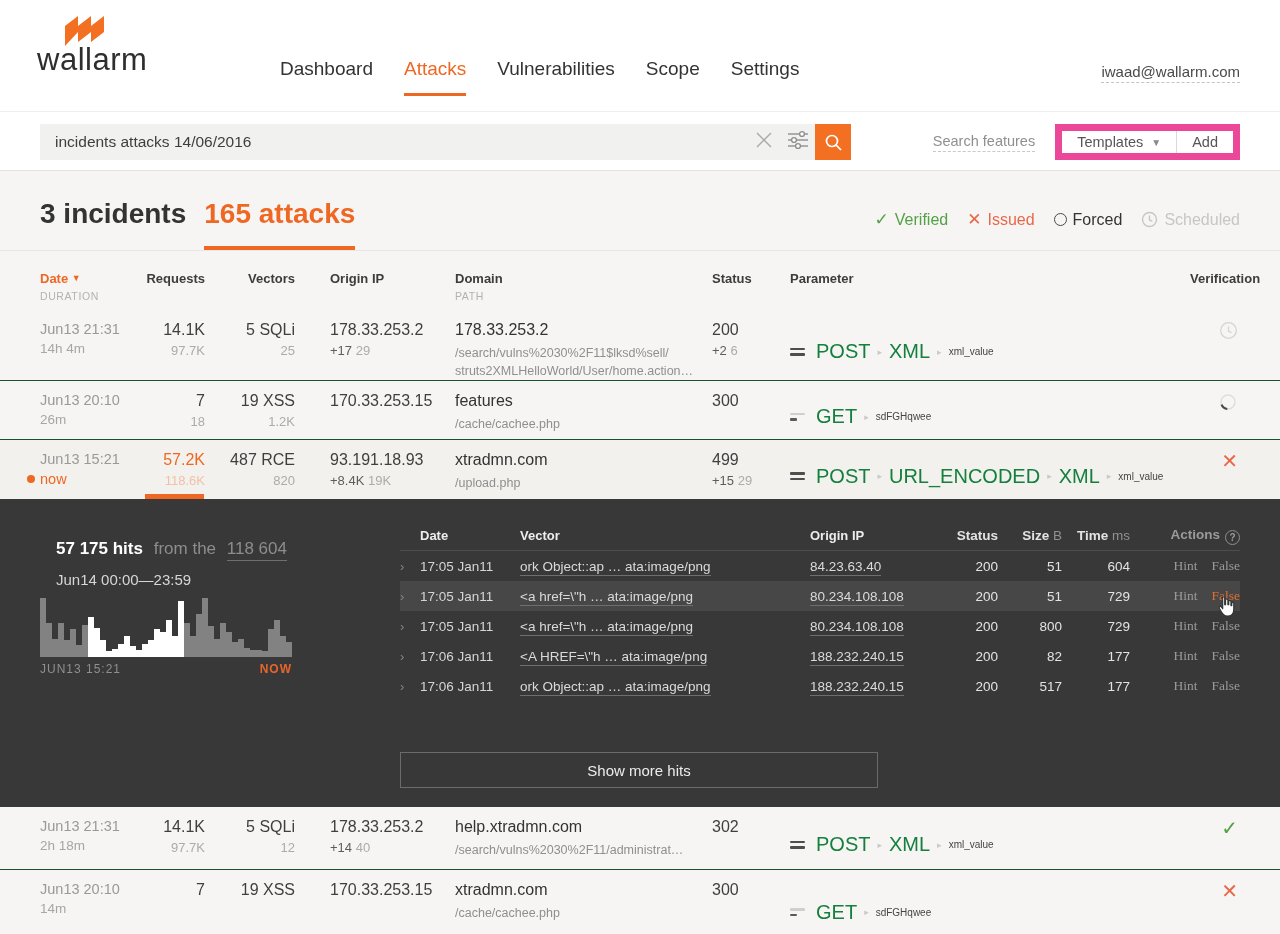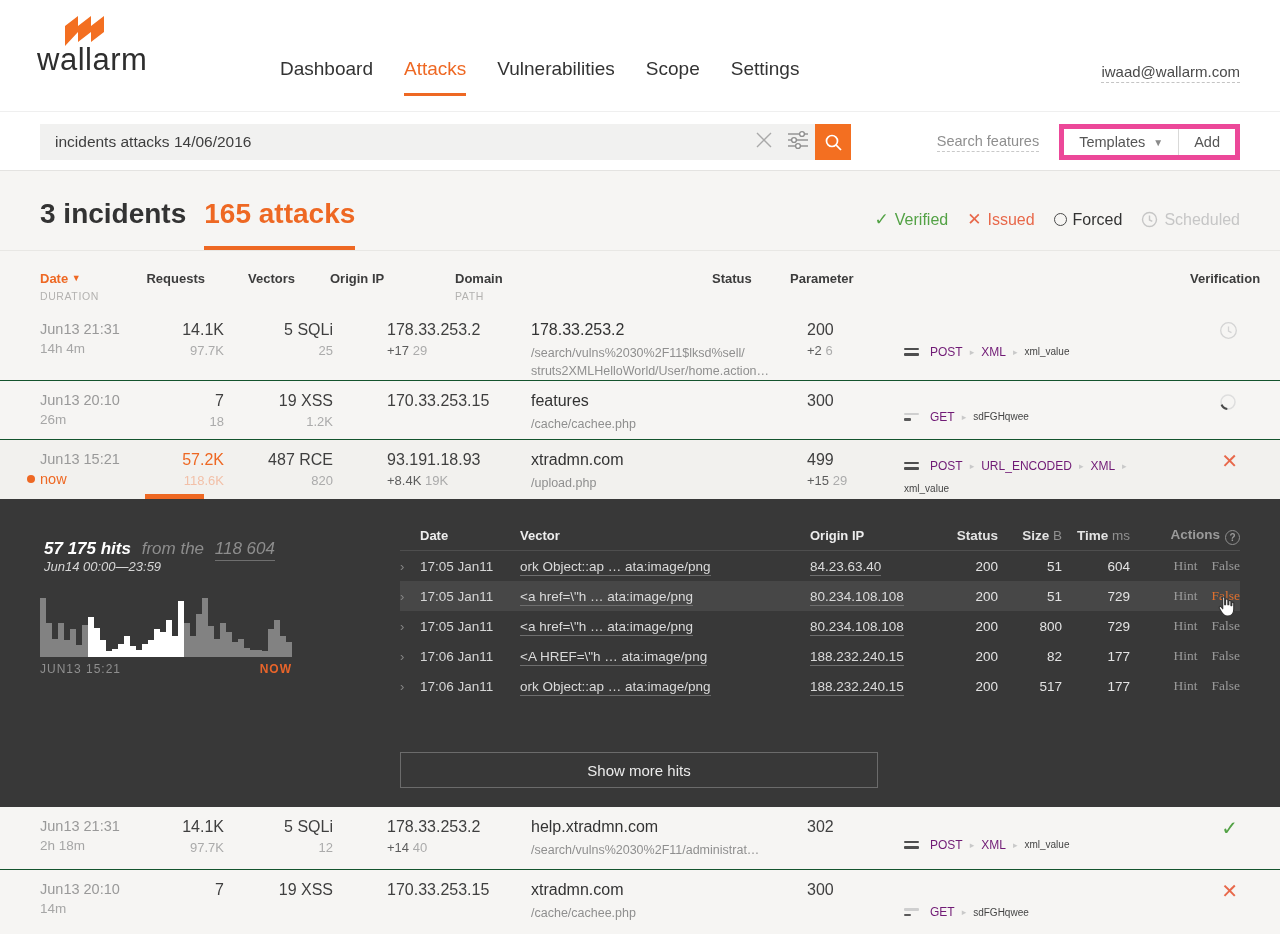--- a/index.html
+++ b/index.html
@@ -17,21 +17,21 @@
   .user-email { position:absolute; right:40px; top:63px; font-size:15px; color:#4a4a4a; border-bottom:1px dashed #c4c4c4; padding-bottom:2px; cursor:pointer; }
 
   
   .searchbar { height:60px; background:#fff; border-top:1px solid #efefef; border-bottom:1px solid #e4e3e1; position:relative; }
   .search-field { position:absolute; left:40px; top:12px; width:775px; height:36px; background:#f1f1f0; display:flex; align-items:center; }
   .search-query { flex:1; font-size:15.5px; color:#3e3e3e; padding-left:15px; }
   .sf-icon { width:34px; text-align:center; cursor:pointer; flex:0 0 auto; }
   .search-btn { position:absolute; left:815px; top:12px; width:36px; height:36px; background:#f36f21; border:none; cursor:pointer; display:flex; align-items:center; justify-content:center; }
   .search-right { position:absolute; right:40px; top:12px; height:36px; display:flex; align-items:center; gap:20px; }
   .search-features { font-size:14.5px; color:#8f8f8f; border-bottom:1px dashed #c9c9c9; padding-bottom:2px; cursor:pointer; }
-  .btn-group { display:flex; border:5px solid #ec4899; background:#fff; height:36px; }
+  .btn-group { display:flex; border:7px solid #ec4899; background:#fff; height:36px; }
   .btn-group .gbtn { font-size:14.5px; color:#555; padding:0 15px; display:flex; align-items:center; gap:8px; cursor:pointer; }
   .btn-group .gbtn + .gbtn { border-left:1px solid #d9d9d8; }
   .chev { font-size:10px; color:#8a8a8a; }
 
   
   .title-row { display:flex; justify-content:space-between; align-items:flex-end; padding:27px 40px 0; border-bottom:1px solid #e8e7e4; }
   .titles { display:flex; gap:18px; align-items:flex-start; }
   .t-incidents { font-size:28px; font-weight:bold; color:#333; padding-bottom:20px; cursor:pointer; }
   .t-attacks { font-size:28px; font-weight:bold; color:#ee6823; padding-bottom:16px; border-bottom:4px solid #ee6823; cursor:pointer; }
   .legend { display:flex; gap:19px; padding-bottom:20px; }
@@ -44,21 +44,21 @@
   .agrid { display:grid; grid-template-columns:105px 60px 90px 160px 257px 78px 1fr 50px; padding:0 40px; }
   .table-head { padding-top:20px; padding-bottom:8px; }
   .th { font-size:13px; font-weight:bold; color:#3c3c3c; }
   .th .sub-h { font-size:10.5px; font-weight:normal; color:#b3b2b0; letter-spacing:.6px; margin-top:4px; }
   .th-date { color:#ee6823; cursor:pointer; }
   .sort-arrow { font-size:9px; vertical-align:2px; }
   .col-r { text-align:right; }
   .col-ind { padding-left:35px; }
   .th-verif { text-align:right; }
 
-  .arow { padding-top:11px; position:relative; cursor:pointer;gap:19px; }
+  .arow { padding-top:11px; position:relative; cursor:pointer; }
   .arow.r1 { min-height:70px; } .arow.r2 { min-height:59px; } .arow.r3 { min-height:60px; }
   .arow.r4 { min-height:62px; } .arow.r5 { min-height:72px; }
   .arow + .arow { border-top:1px solid #14532d; }
   .arow.selected { background:#f2f1ee; }
   .sel-bar { display:none; }
   .arow.selected .sel-bar { display:block; position:absolute; left:145px; bottom:0; width:59px; height:5px; background:#ee6823; }
   .a-date { font-size:14.5px; color:#999; }
   .a-dur { font-size:13.5px; color:#a6a6a6; margin-top:4px; }
   .now-line { margin-top:4px; margin-left:-13px; display:flex; align-items:center; gap:5px; }
   .now-dot { width:8px; height:8px; border-radius:50%; background:#ee6823; }
@@ -68,35 +68,35 @@
   .sa { color:#5d5d5d; } .sb { color:#ababab; }
   .arow.selected .req-main { color:#ee6823; }
   .arow.selected .req-sub .sb { color:#f2c0a8; }
   .a-domain { font-size:16px; color:#333; }
   .a-path { font-size:12.5px; color:#8f8f8f; margin-top:5px; line-height:1.45; }
   .param-cell { display:flex; align-items:center; flex-wrap:wrap; column-gap:7px; margin-top:2px; }
   .micon { display:inline-flex; flex-direction:column; gap:3px; margin-right:4px; }
   .micon i { display:block; width:15px; height:2.5px; background:#4e4e4e; border-radius:1px; }
   .micon.get i:first-child { background:#cfcfcf; }
   .micon.get i:last-child { width:7px; background:#5a5a5a; }
-  .seg { font-size:12px; color:#701a75; }
+  .seg { font-size:20px; color:#15803d; }
   .sep { font-size:9px; color:#c9c9c9; }
   .pval { font-size:10px; color:#454545; }
   .verif-cell { display:flex; justify-content:flex-end; padding-right:2px; }
   .vf { font-size:20px; line-height:1; }
   .vf.ok { color:#53a245; } .vf.bad { color:#e8684a; }
 
   
   .dark-panel { position:relative; height:308px; background:#383838; }
-  .hits-summary { position:absolute; left:44px; top:40px;font-style:italic; }
+  .hits-summary { position:absolute; left:56px; top:40px; }
   .hits-line { font-size:17px; }
   .hits-bold { color:#fff; font-weight:bold; }
   .hits-mid { color:#8d8d8d; margin-left:6px; }
   .hits-total { color:#8d8d8d; margin-left:6px; border-bottom:1px solid #6f6f6f; padding-bottom:2px; cursor:pointer; }
-  .hits-period { font-size:13px; color:#d6d6d6; }
+  .hits-period { font-size:15px; color:#d6d6d6; margin-top:12px; }
   .histogram { position:absolute; left:40px; top:96px; width:252px; height:62px; display:flex; align-items:flex-end; cursor:pointer; }
   .hbar { flex:1; background:#828282; }
   .hbar.hot { background:#fff; }
   .hist-labels { position:absolute; left:40px; top:163px; width:252px; display:flex; justify-content:space-between; }
   .hl-left { font-size:12px; color:#8f8f8f; letter-spacing:1px; }
   .hl-right { font-size:12px; color:#e8642a; letter-spacing:1px; font-weight:bold; }
 
   .hgrid { display:grid; grid-template-columns:20px 80px 290px 150px 58px 64px 68px 1fr; align-items:center; }
   .hits-table { position:absolute; left:400px; right:40px; top:22px; }
   .h-head { height:30px; border-bottom:1px solid #4e4e4e; }

